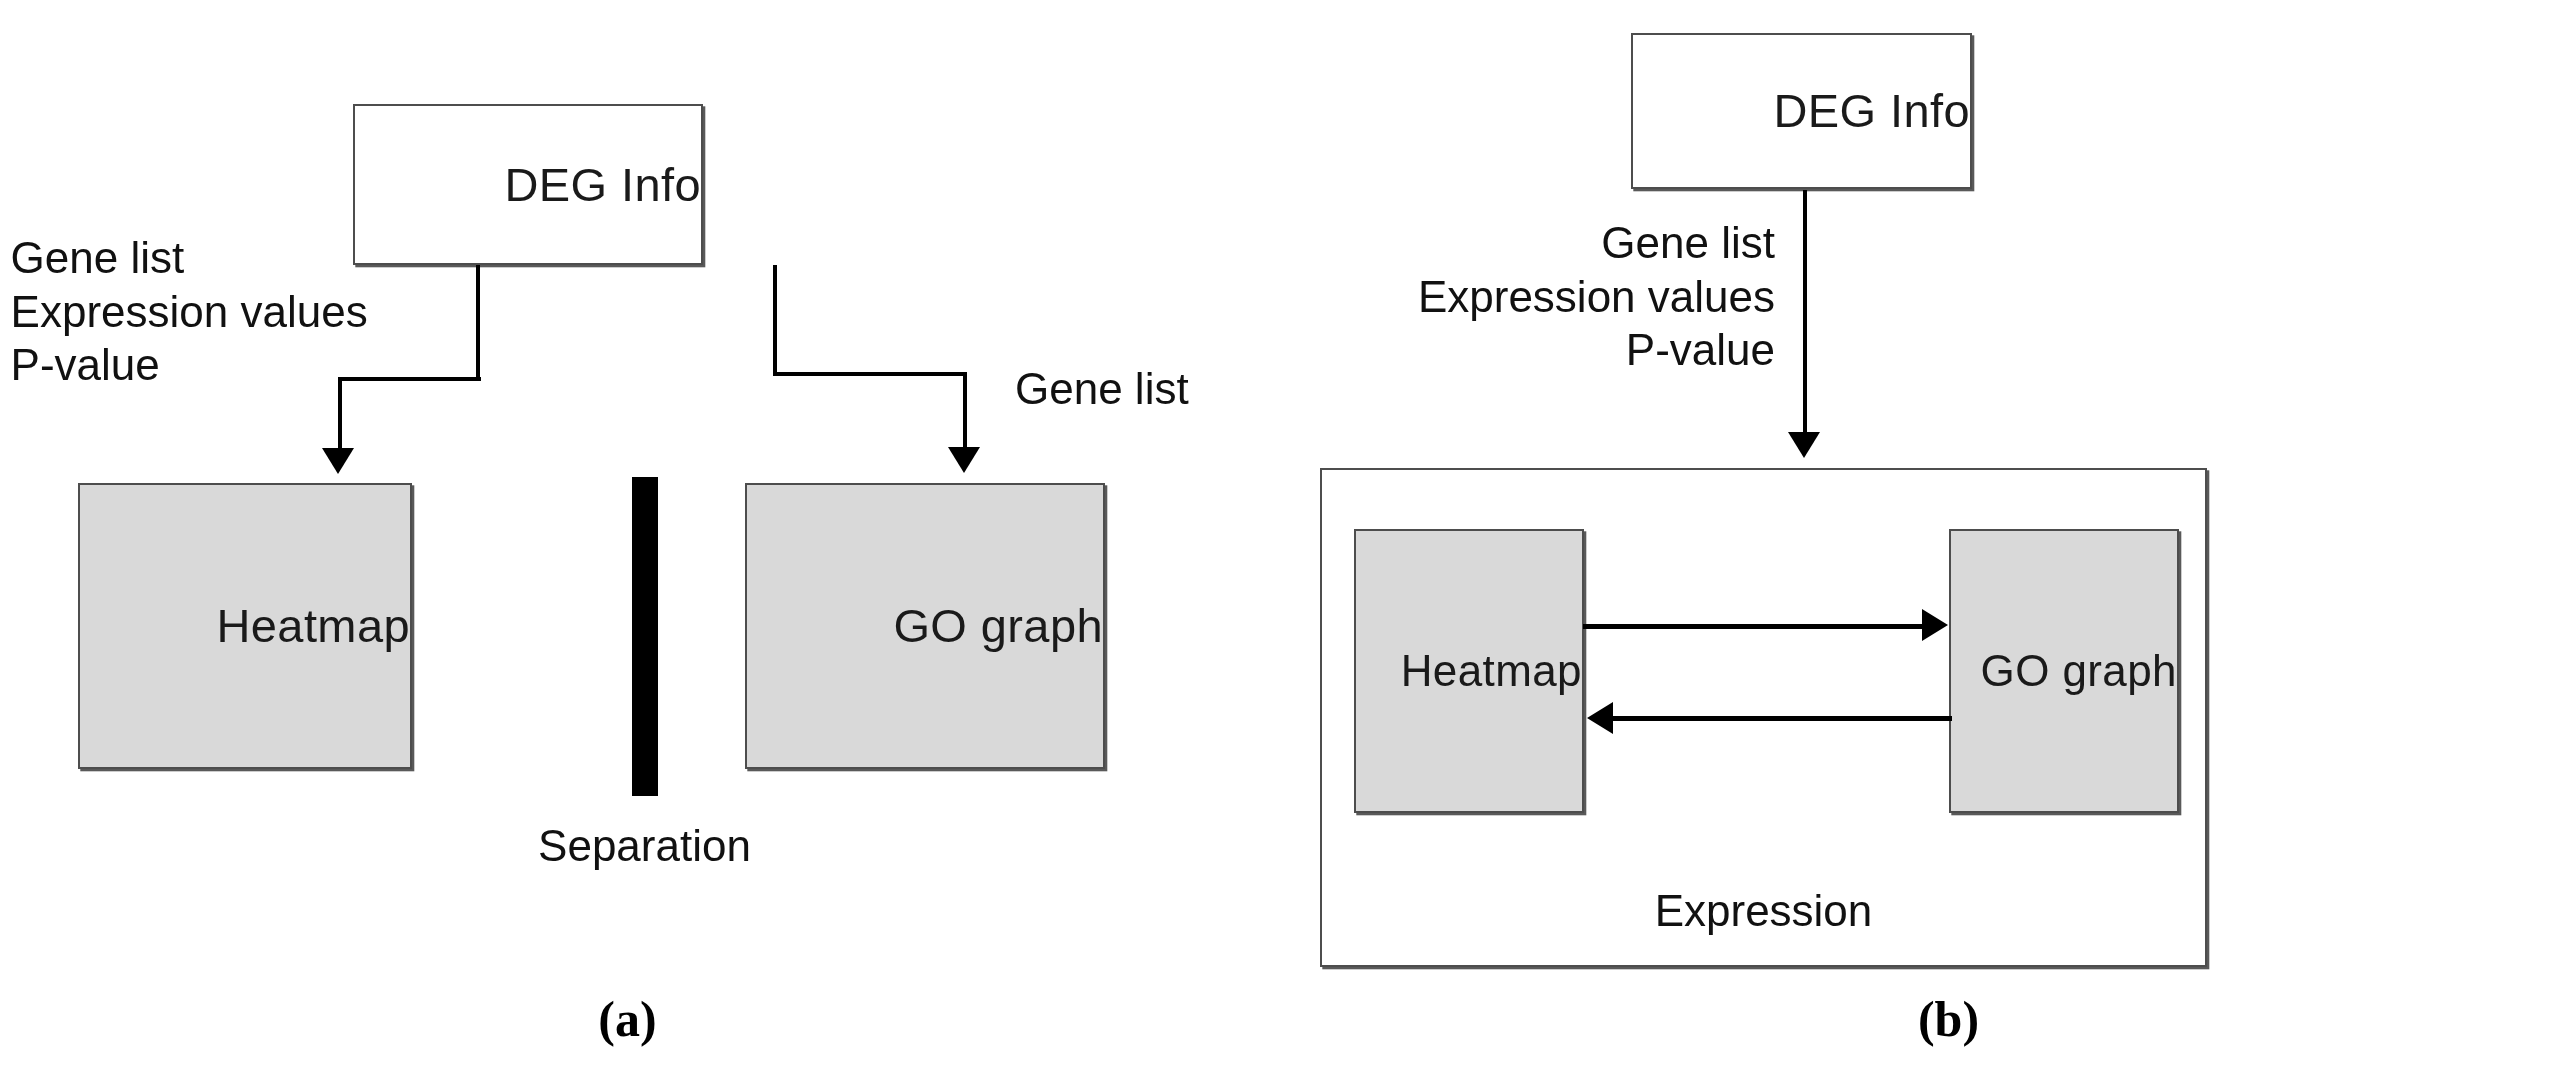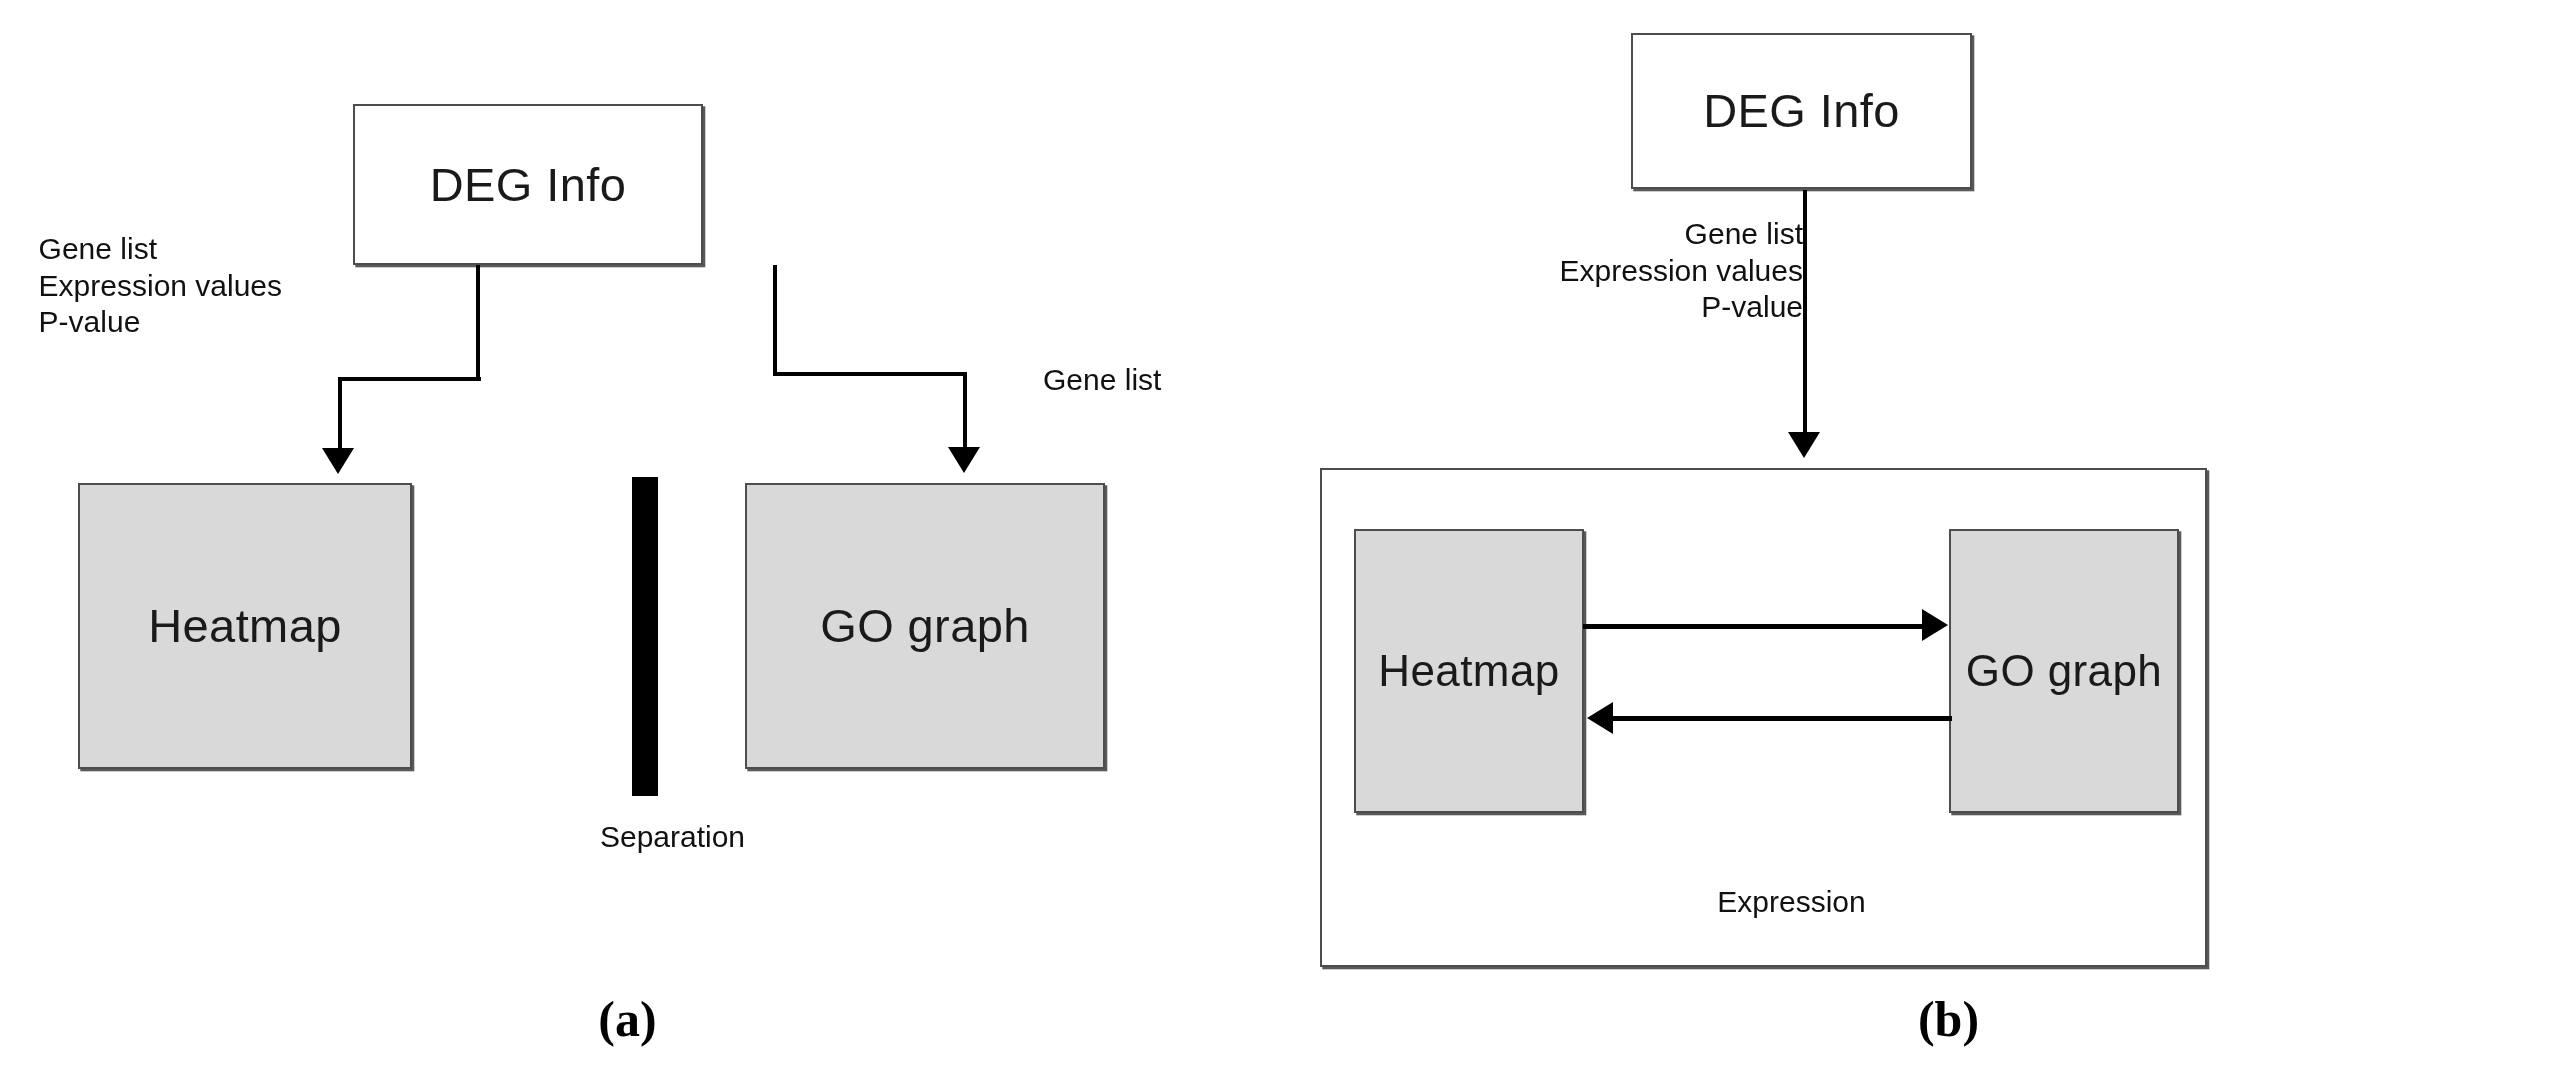--- a/index.html
+++ b/index.html
@@ -35,33 +35,33 @@
     align-items: center;
     justify-content: center;
     text-align: center;
     color: #1a1a1a;
     line-height: 1.05;
   }
   .box.white { background: #ffffff; }
   .box.gray  { background: #d9d9d9; }
   .box.shadowed {
     box-shadow: 2.3px 2.3px 0 0 rgba(60,60,60,0.85);
+    justify-content: flex-end;
   }
 
   .box-label { font-size: 47px; letter-spacing: 0.4px; }
   .box-label.small { font-size: 44px; }
 
   
   .free-text {
     position: absolute;
     color: #111111;
-    font-size: 30px;
+    font-size: 44px;
     line-height: 1.22;
     white-space: pre;
-    margin-left: 28px;
   }
   .free-text.right  { text-align: right; }
   .free-text.center { text-align: center; }
 
   .panel-caption {
     position: absolute;
     font-family: "Liberation Serif", serif;
     font-weight: bold;
     font-size: 50px;
     color: #000000;

